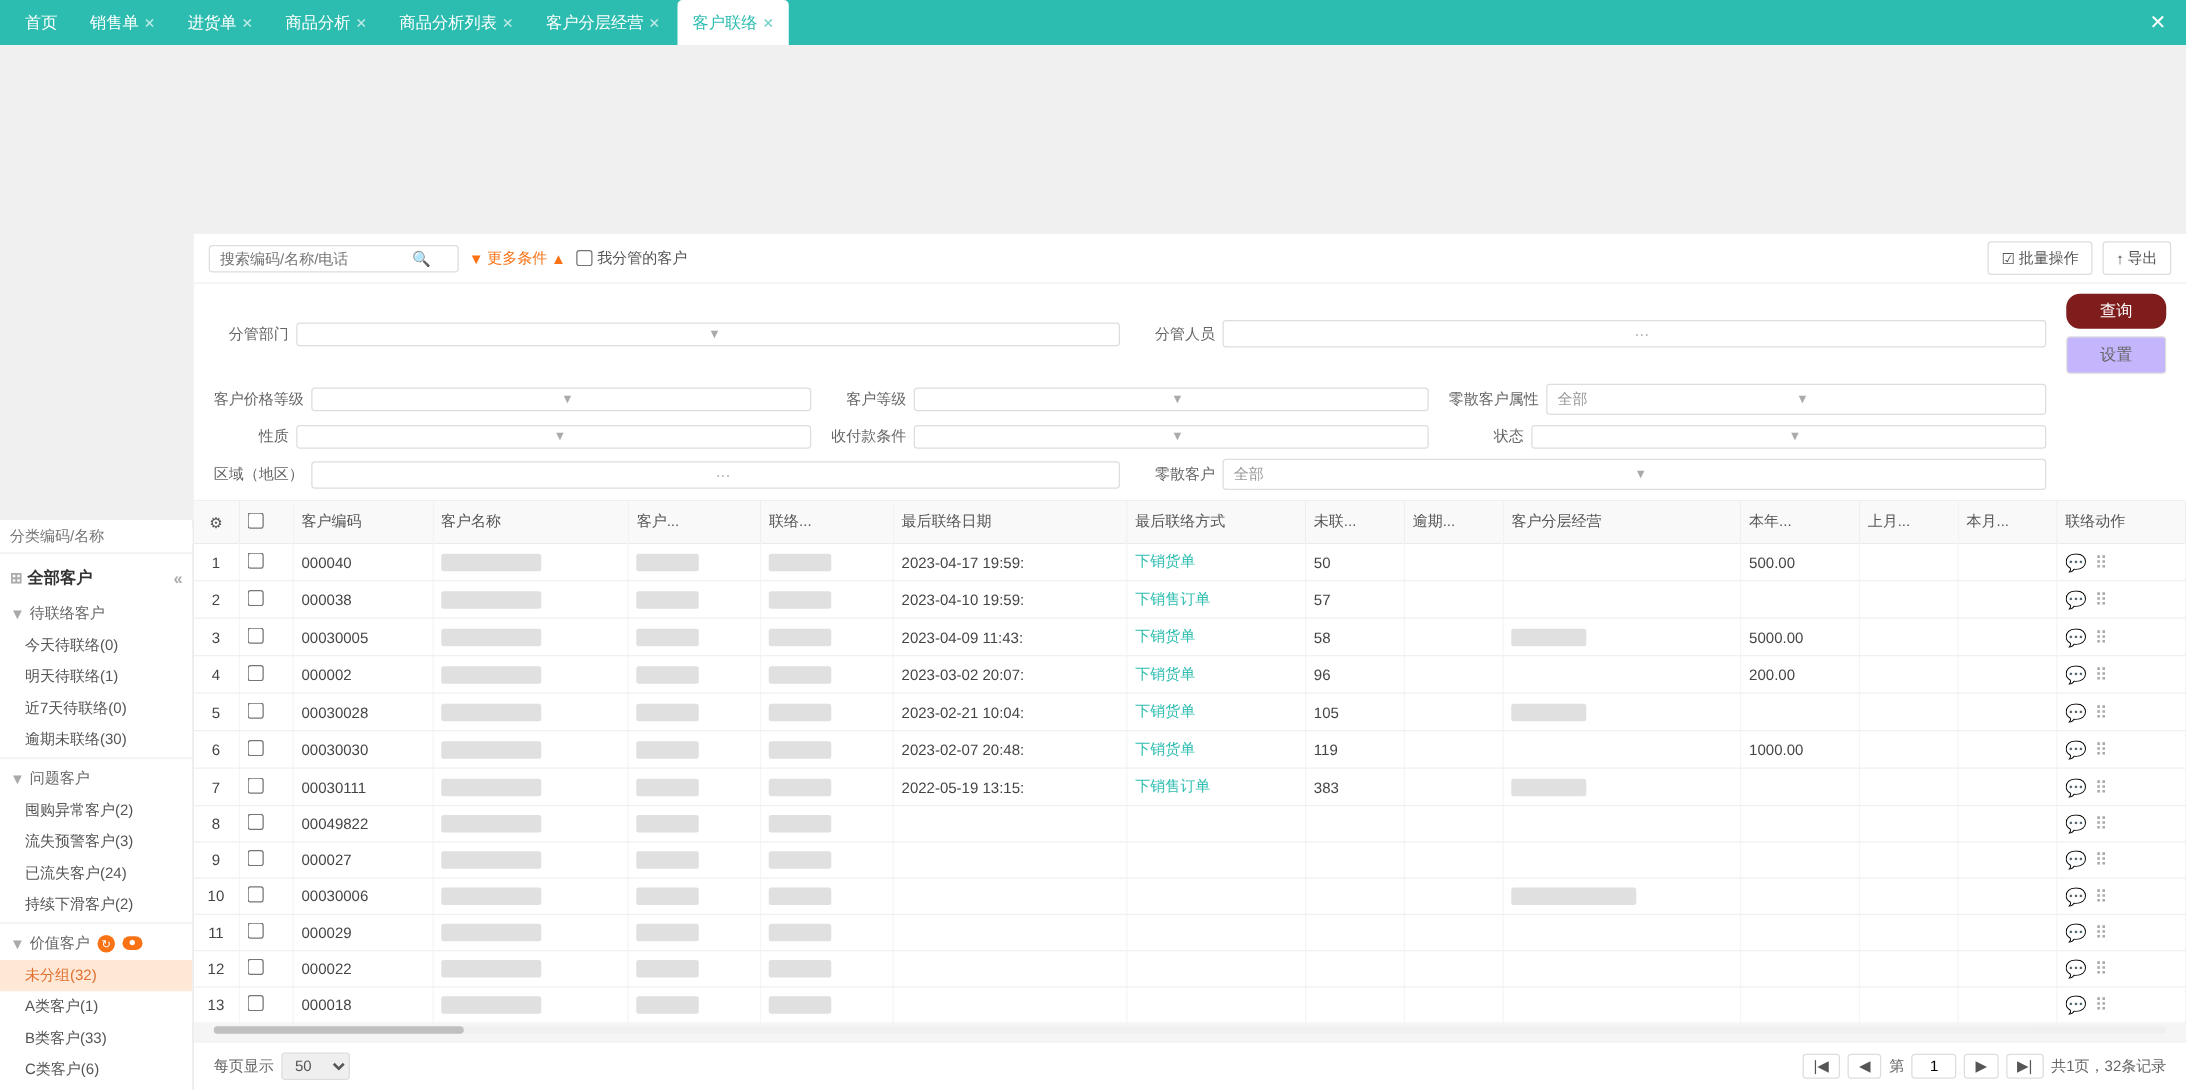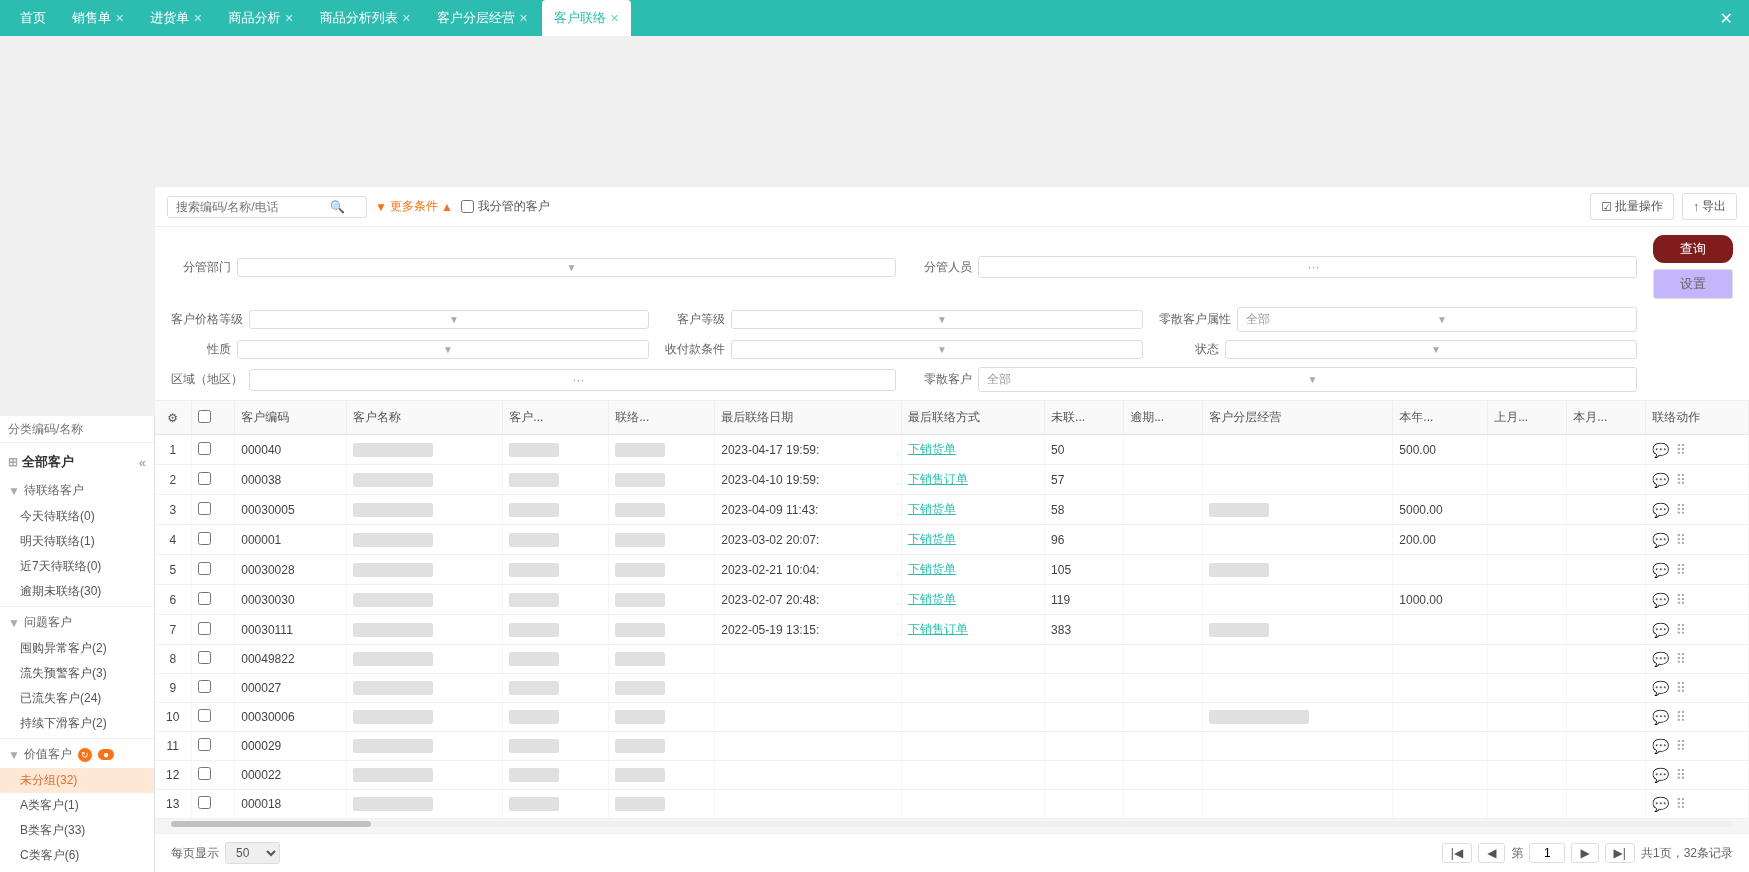--- a/index.html
+++ b/index.html
@@ -297,21 +297,21 @@
     td:first-child { text-align: center; }
     .blurred {
       display: inline-block;
       background: #e0e0e0;
       border-radius: 2px;
       color: transparent;
       min-width: 60px;
       height: 14px;
       vertical-align: middle;
     }
-    .link-text { color: #2dbdb0; cursor: pointer; text-decoration: underline; }
+    .link-text { color: #2dbdb0; cursor: pointer; }
     .action-icons { display: flex; gap: 6px; align-items: center; }
     .action-icon { color: #aaa; cursor: pointer; font-size: 14px; }
 
     
     .th-settings { width: 36px; text-align: center; cursor: pointer; }
 
     
     .pagination-bar {
       display: flex;
       align-items: center;
@@ -707,21 +707,21 @@
               <td>
                 <div class="action-icons">
                   <span class="action-icon">💬</span>
                   <span class="action-icon">⠿</span>
                 </div>
               </td>
             </tr>
             <tr>
               <td>4</td>
               <td><input type="checkbox" style=""></td>
-              <td>000001</td>
+              <td>000002</td>
               <td><span class="blurred" style="min-width: 80px;"></span></td>
               <td><span class="blurred" style="min-width: 50px;"></span></td>
               <td><span class="blurred" style="min-width: 50px;"></span></td>
               <td>2023-03-02 20:07:</td>
               <td><span class="link-text">下销货单</span></td>
               <td>96</td>
               <td></td>
               <td></td>
               <td>200.00</td>
               <td></td>

